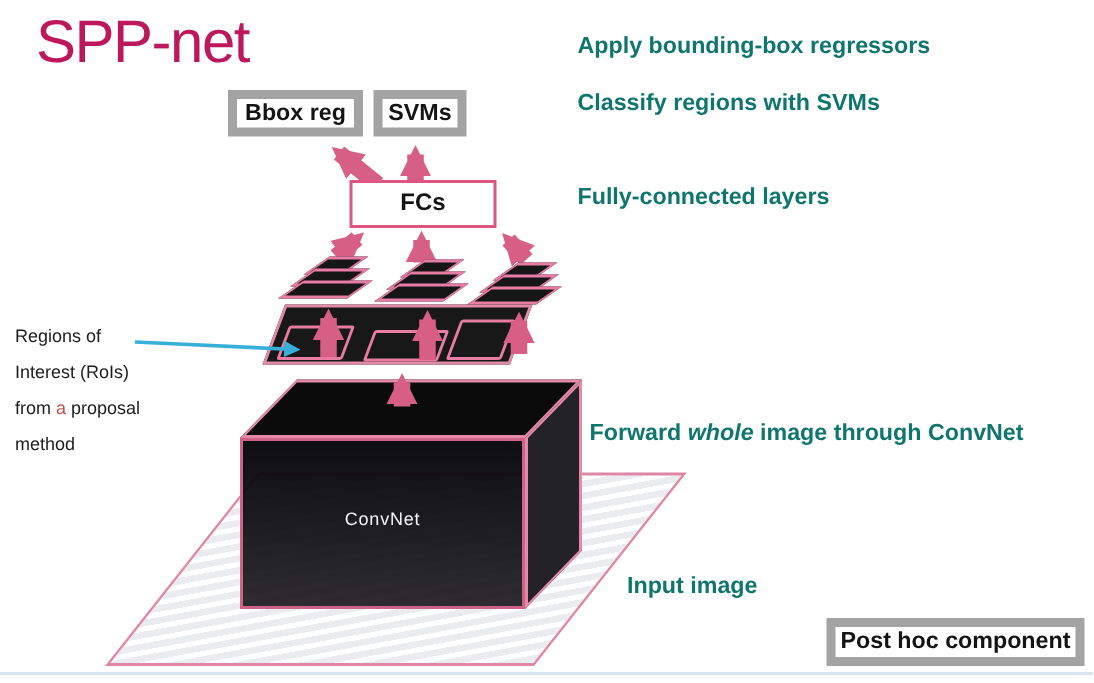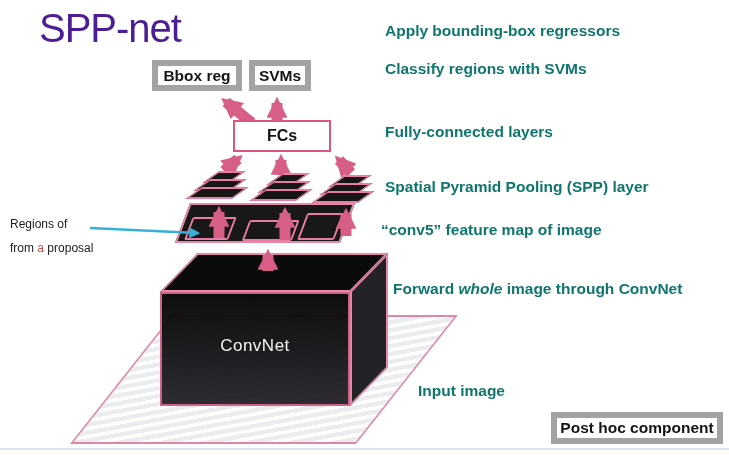--- a/index.html
+++ b/index.html
@@ -9,21 +9,21 @@
     background:#ffffff;
     overflow:hidden;
     font-family:"Liberation Sans", sans-serif;
     color:#1c1c1c;
   }
   .abs{position:absolute;}
 
   
   .title{
     left:24px;top:6px;
-    font-size:40px;font-weight:400;letter-spacing:-1px;color:#4c1d95;margin-left:15px;
+    font-size:40px;font-weight:400;letter-spacing:-1px;color:#be185d;
   }
   .annot{
     font-size:15.5px;font-weight:600;color:#0f766e;white-space:nowrap;line-height:18px;
   }
   .annot .em{font-style:italic;}
   .roi-note{
     left:10px;top:212px;width:160px;
     font-size:12px;font-weight:400;line-height:24px;color:#1c1c1c;
   }
   .roi-note .hl{color:#c0504d;}
@@ -88,21 +88,21 @@
     background:#232327;border:2px solid #e489a7;box-sizing:border-box;
     transform:skewY(-45.8deg);transform-origin:0 0;
   }
   .box-front{
     left:160px;top:292px;width:190px;height:114px;
     background:linear-gradient(180deg, rgba(6,6,8,0.97) 0%, rgba(16,15,19,0.93) 60%, rgba(24,22,28,0.9) 100%);
     border:2px solid #cf6287;box-sizing:border-box;
     display:flex;align-items:center;justify-content:center;
   }
   .convnet-label{
-    color:#f4f4f4;font-size:17px;font-weight:400;letter-spacing:0.5px;
+    color:#f4f4f4;font-size:12px;font-weight:400;letter-spacing:0.5px;
     margin-top:-6px;
   }
 
   
   .photo{
     left:70px;top:315px;width:286px;height:129px;
     transform:skewX(-38.3deg);transform-origin:0 100%;
     border:2px solid #e087a5;box-sizing:border-box;overflow:hidden;
     background:
       radial-gradient(60px 45px at 12% 72%, #f0e7d4 0%, rgba(240,231,212,0) 70%),
@@ -188,25 +188,25 @@
   <div class="abs title">SPP-net</div>
 
   <div class="abs green-box bbox-reg">Bbox reg</div>
   <div class="abs green-box svms">SVMs</div>
   <div class="abs pink-box fcs">FCs</div>
   <div class="abs green-box posthoc">Post hoc component</div>
 
   <div class="abs annot" style="left:385px;top:22px;">Apply bounding-box regressors</div>
   <div class="abs annot" style="left:385px;top:60px;">Classify regions with SVMs</div>
   <div class="abs annot" style="left:385px;top:123px;">Fully-connected layers</div>
-  <div class="abs annot" style="left:385px;top:178px;">Spatial Pyramid Pooling (SPP) layer</div>
-  <div class="abs annot" style="left:381px;top:221px;">“conv5” feature map of image</div>
   <div class="abs annot" style="left:393px;top:280px;"><span>Forward </span><span class="em">whole</span><span> image through ConvNet</span></div>
   <div class="abs annot" style="left:418px;top:382px;">Input image</div>
 
   <div class="abs roi-note">
     <div>Regions of</div>
+    <div>Interest (RoIs)</div>
     <div><span>from </span><span class="hl">a</span><span> proposal</span></div>
+    <div>method</div>
   </div>
 
   <div class="abs bottom-divider"></div>
 
 </div>
 
 </body></html>

